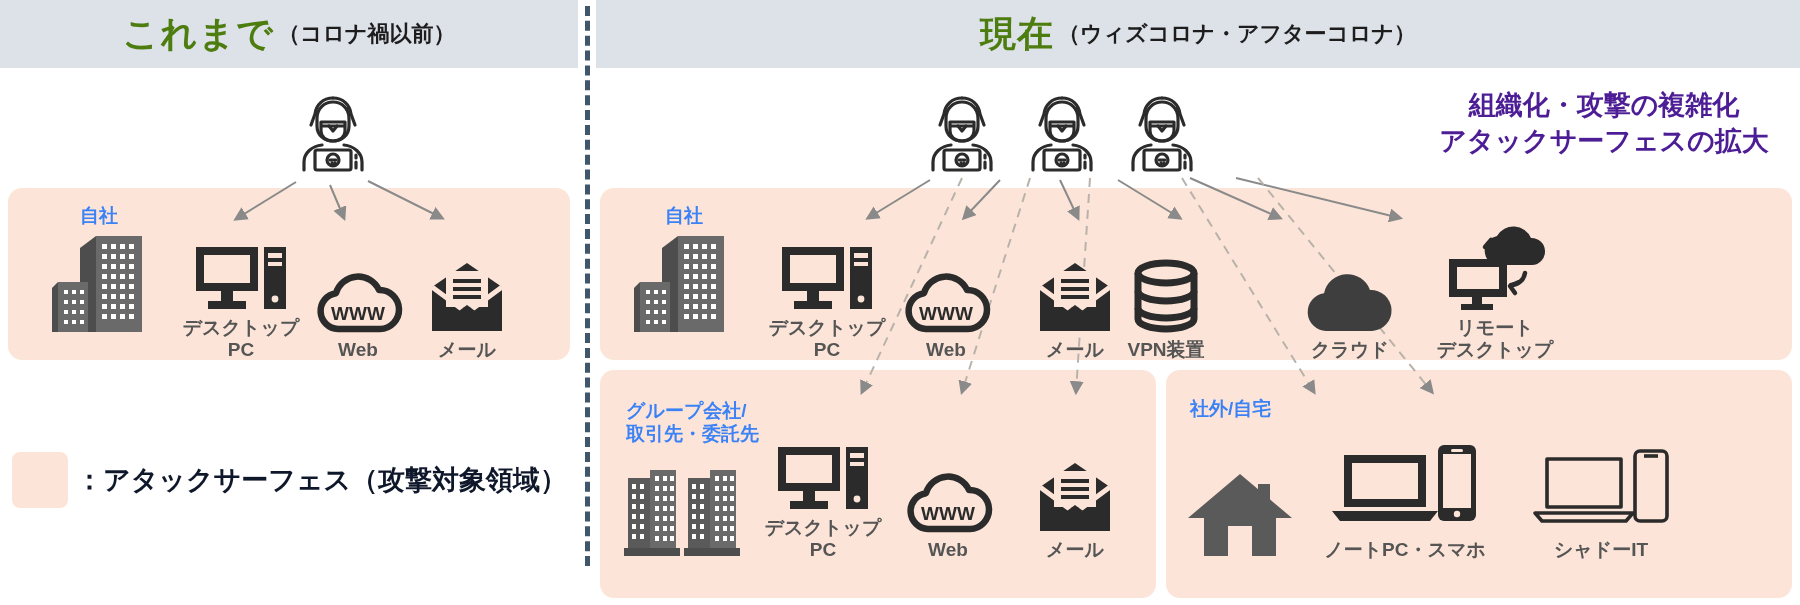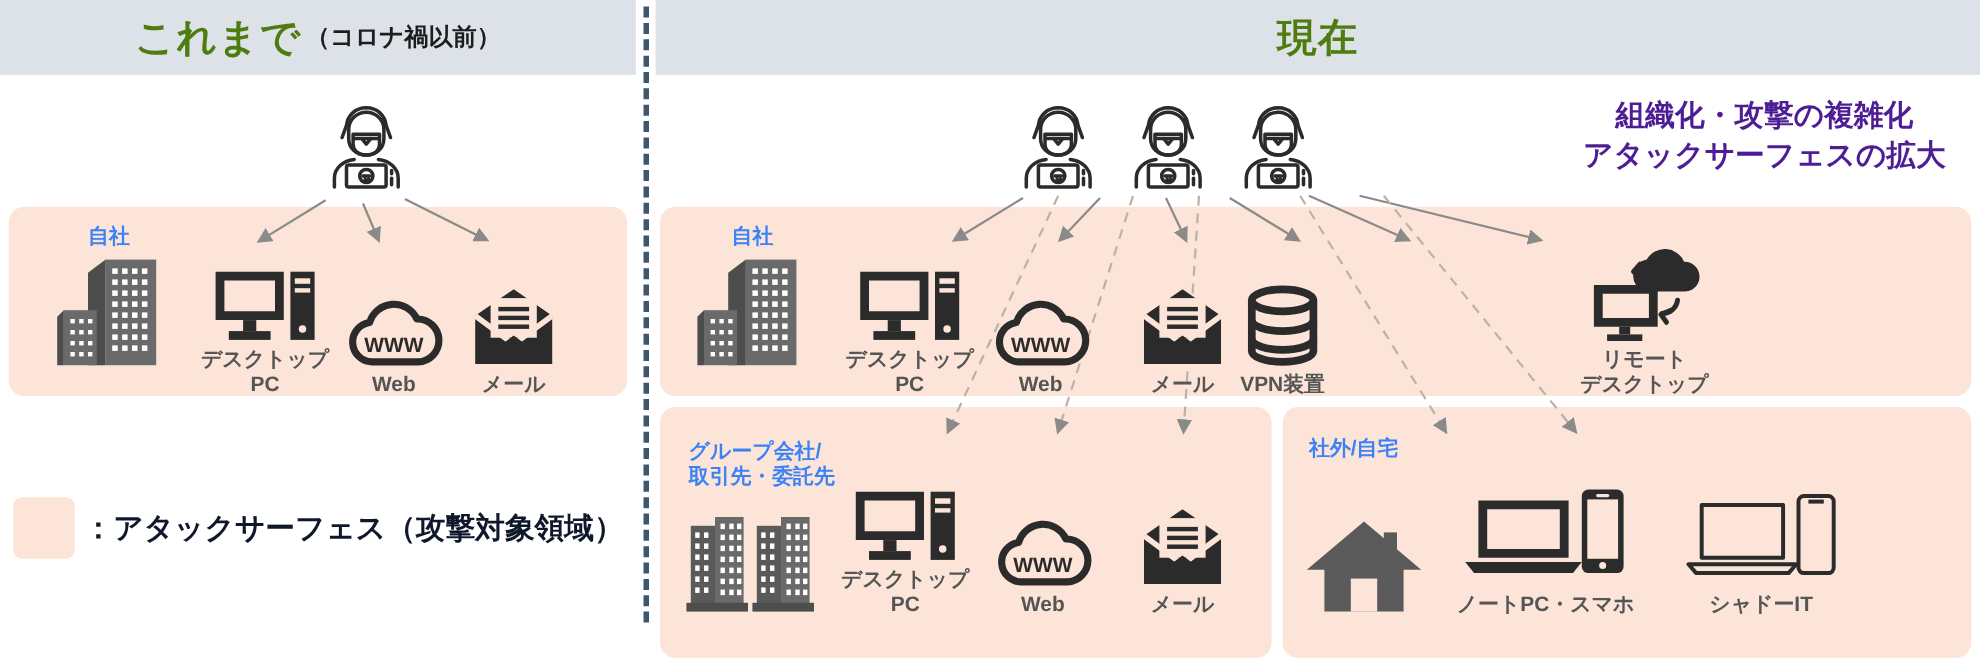--- a/index.html
+++ b/index.html
@@ -60,20 +60,21 @@
 <body>
 
 <div class="root">
 
   <div class="hdr hdr-left">
     <span class="hdr-main">これまで</span>
     <span class="hdr-sub">（コロナ禍以前）</span>
   </div>
   <div class="hdr hdr-right">
     <span class="hdr-main">現在</span>
+    <span class="hdr-sub">（ウィズコロナ・アフターコロナ）</span>
   </div>
 
   <div class="divider"></div>
 
   <div class="surface" id="panel-left"></div>
   <div class="surface" id="panel-r-top"></div>
   <div class="surface" id="panel-r-group"></div>
   <div class="surface" id="panel-r-remote"></div>
 
   <svg id="arrow-layer" width="1800" height="605">
@@ -414,20 +415,28 @@
           <ellipse cx="33" cy="14" rx="28" ry="10"></ellipse>
           <path d="M5 14v46c0 5.5 12.5 10 28 10s28-4.5 28-10V14"></path>
           <path d="M5 32c0 5.5 12.5 10 28 10s28-4.5 28-10"></path>
           <path d="M5 49c0 5.5 12.5 10 28 10s28-4.5 28-10"></path>
         </g>
       </svg>
     </div>
     <div class="lbl">VPN装置</div>
   </div>
 
+  <div class="cell" style="left:1288px;top:228px;width:124px;height:132px;">
+    <div class="glyph">
+      <svg width="92" height="60" viewBox="0 0 92 60">
+        <path d="M22 58a19 19 0 0 1-2-37.8A24 24 0 0 1 66 17a17 17 0 0 1 2 41z" fill="#3e3e3e"></path>
+      </svg>
+    </div>
+    <div class="lbl">クラウド</div>
+  </div>
 
   <div class="cell" style="left:1420px;top:218px;width:150px;height:142px;">
     <div class="glyph">
       <svg width="96" height="74" viewBox="0 0 96 74">
         <path d="M58 16a15 15 0 0 1 2-29 19 19 0 0 1 34 2 13 13 0 0 1 1 27z" fill="#2b2b2b" transform="translate(-10,12)"></path>
         <g fill="#2b2b2b">
           <path d="M2 22h58v38H2z M10 30h42v22H10z" fill-rule="evenodd"></path>
           <rect x="25" y="60" width="10" height="7"></rect>
             <rect x="14" y="67" width="32" height="6"></rect>
         </g>

